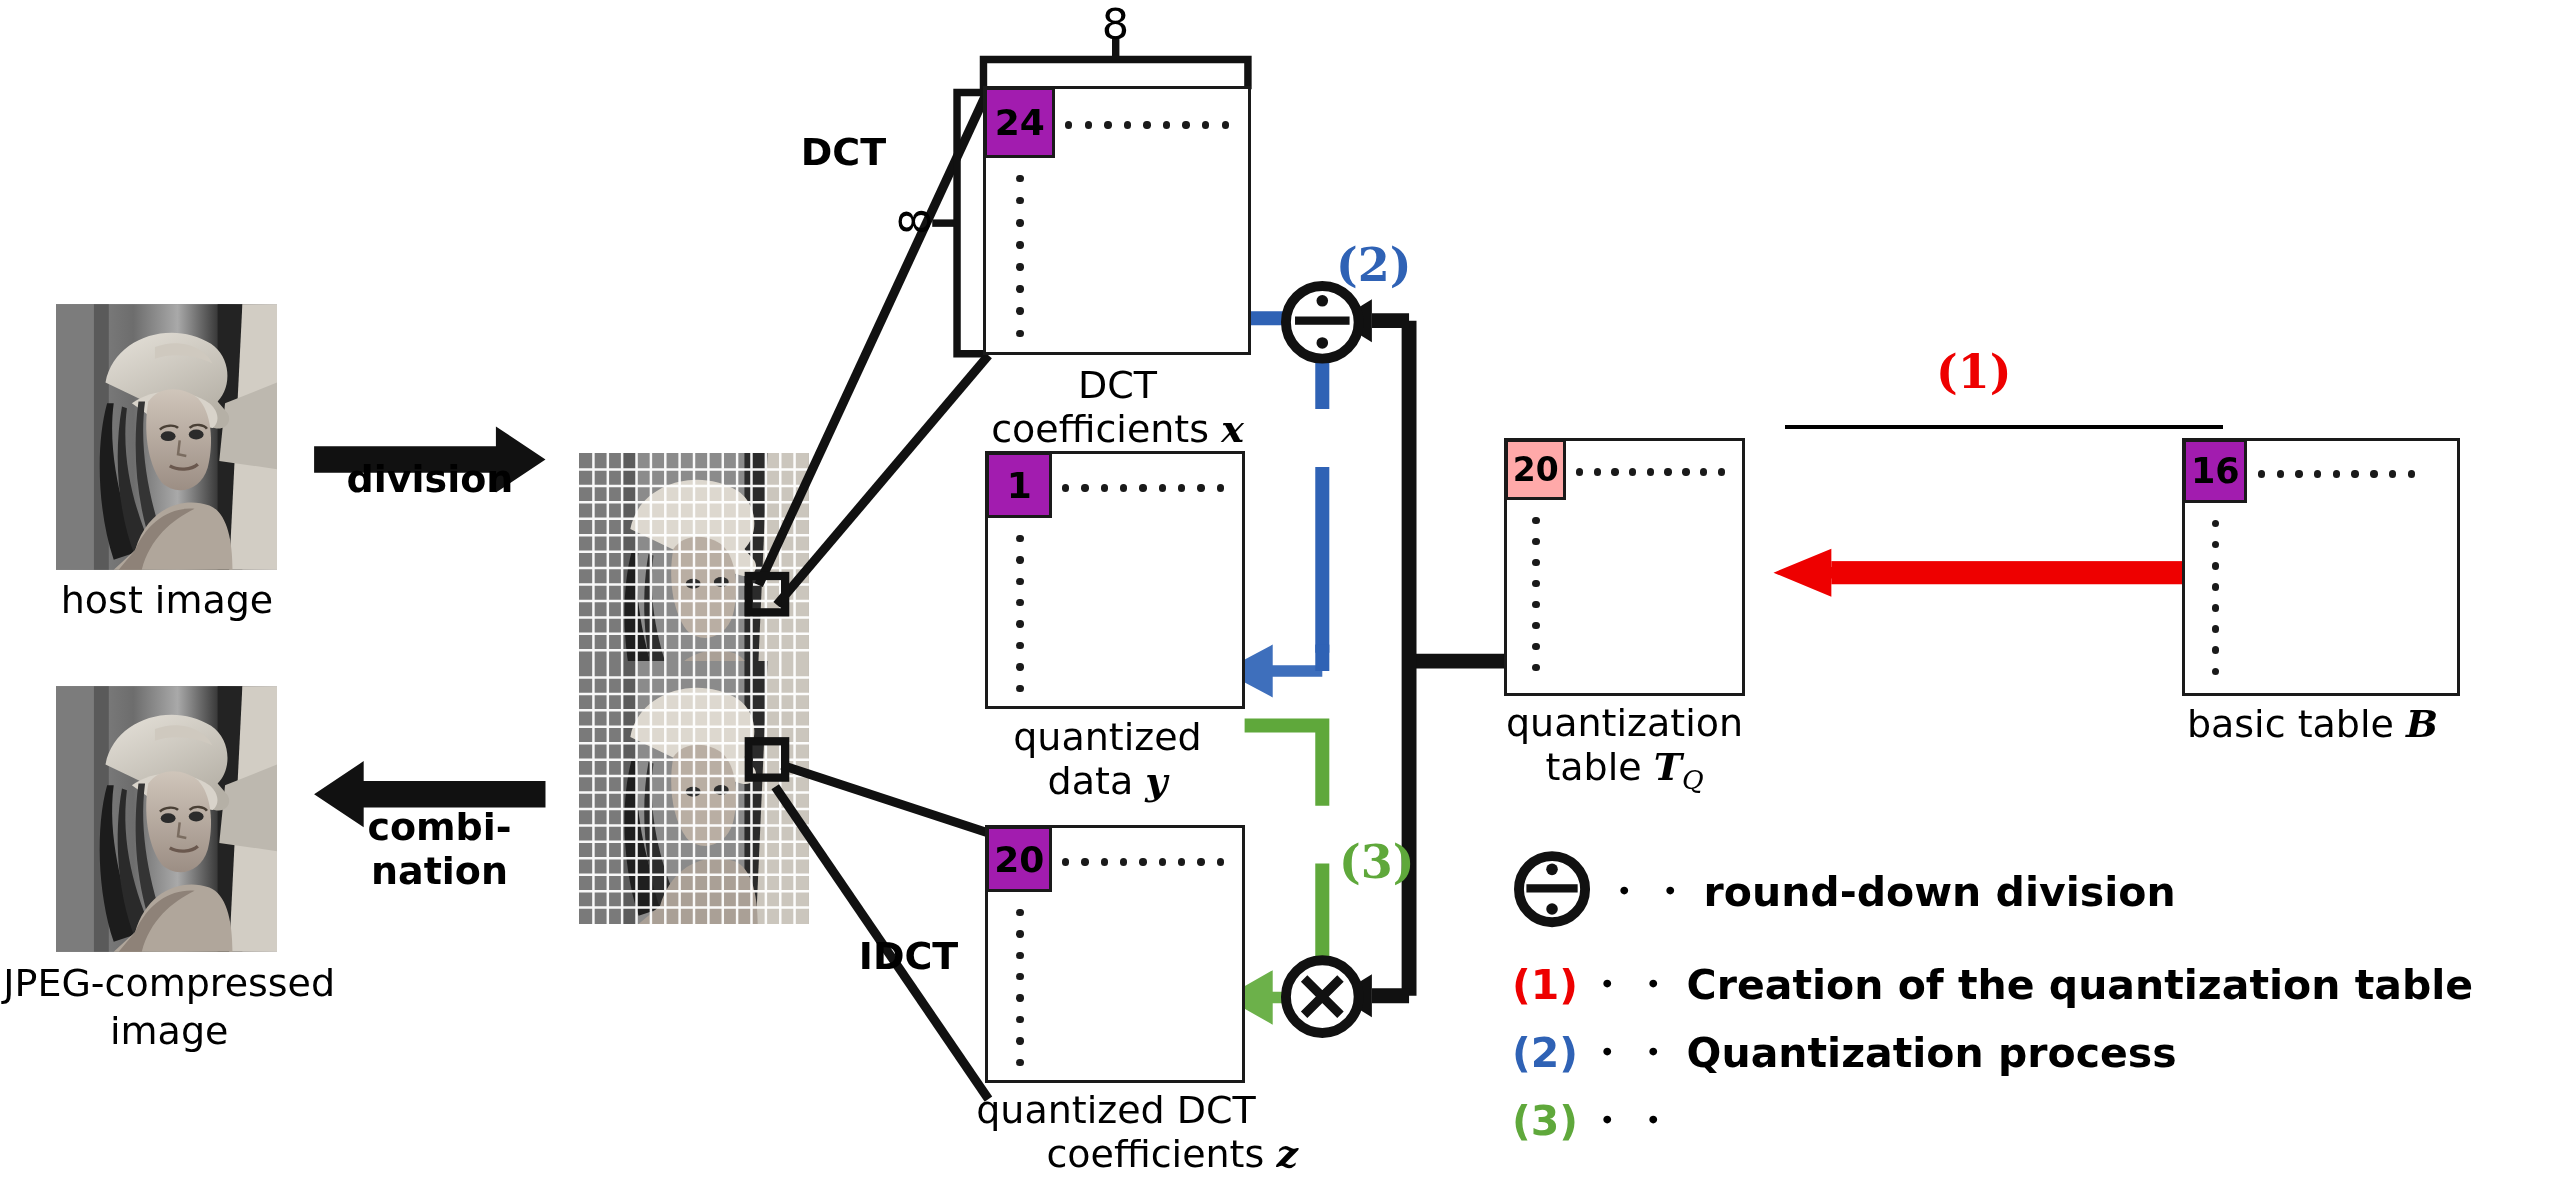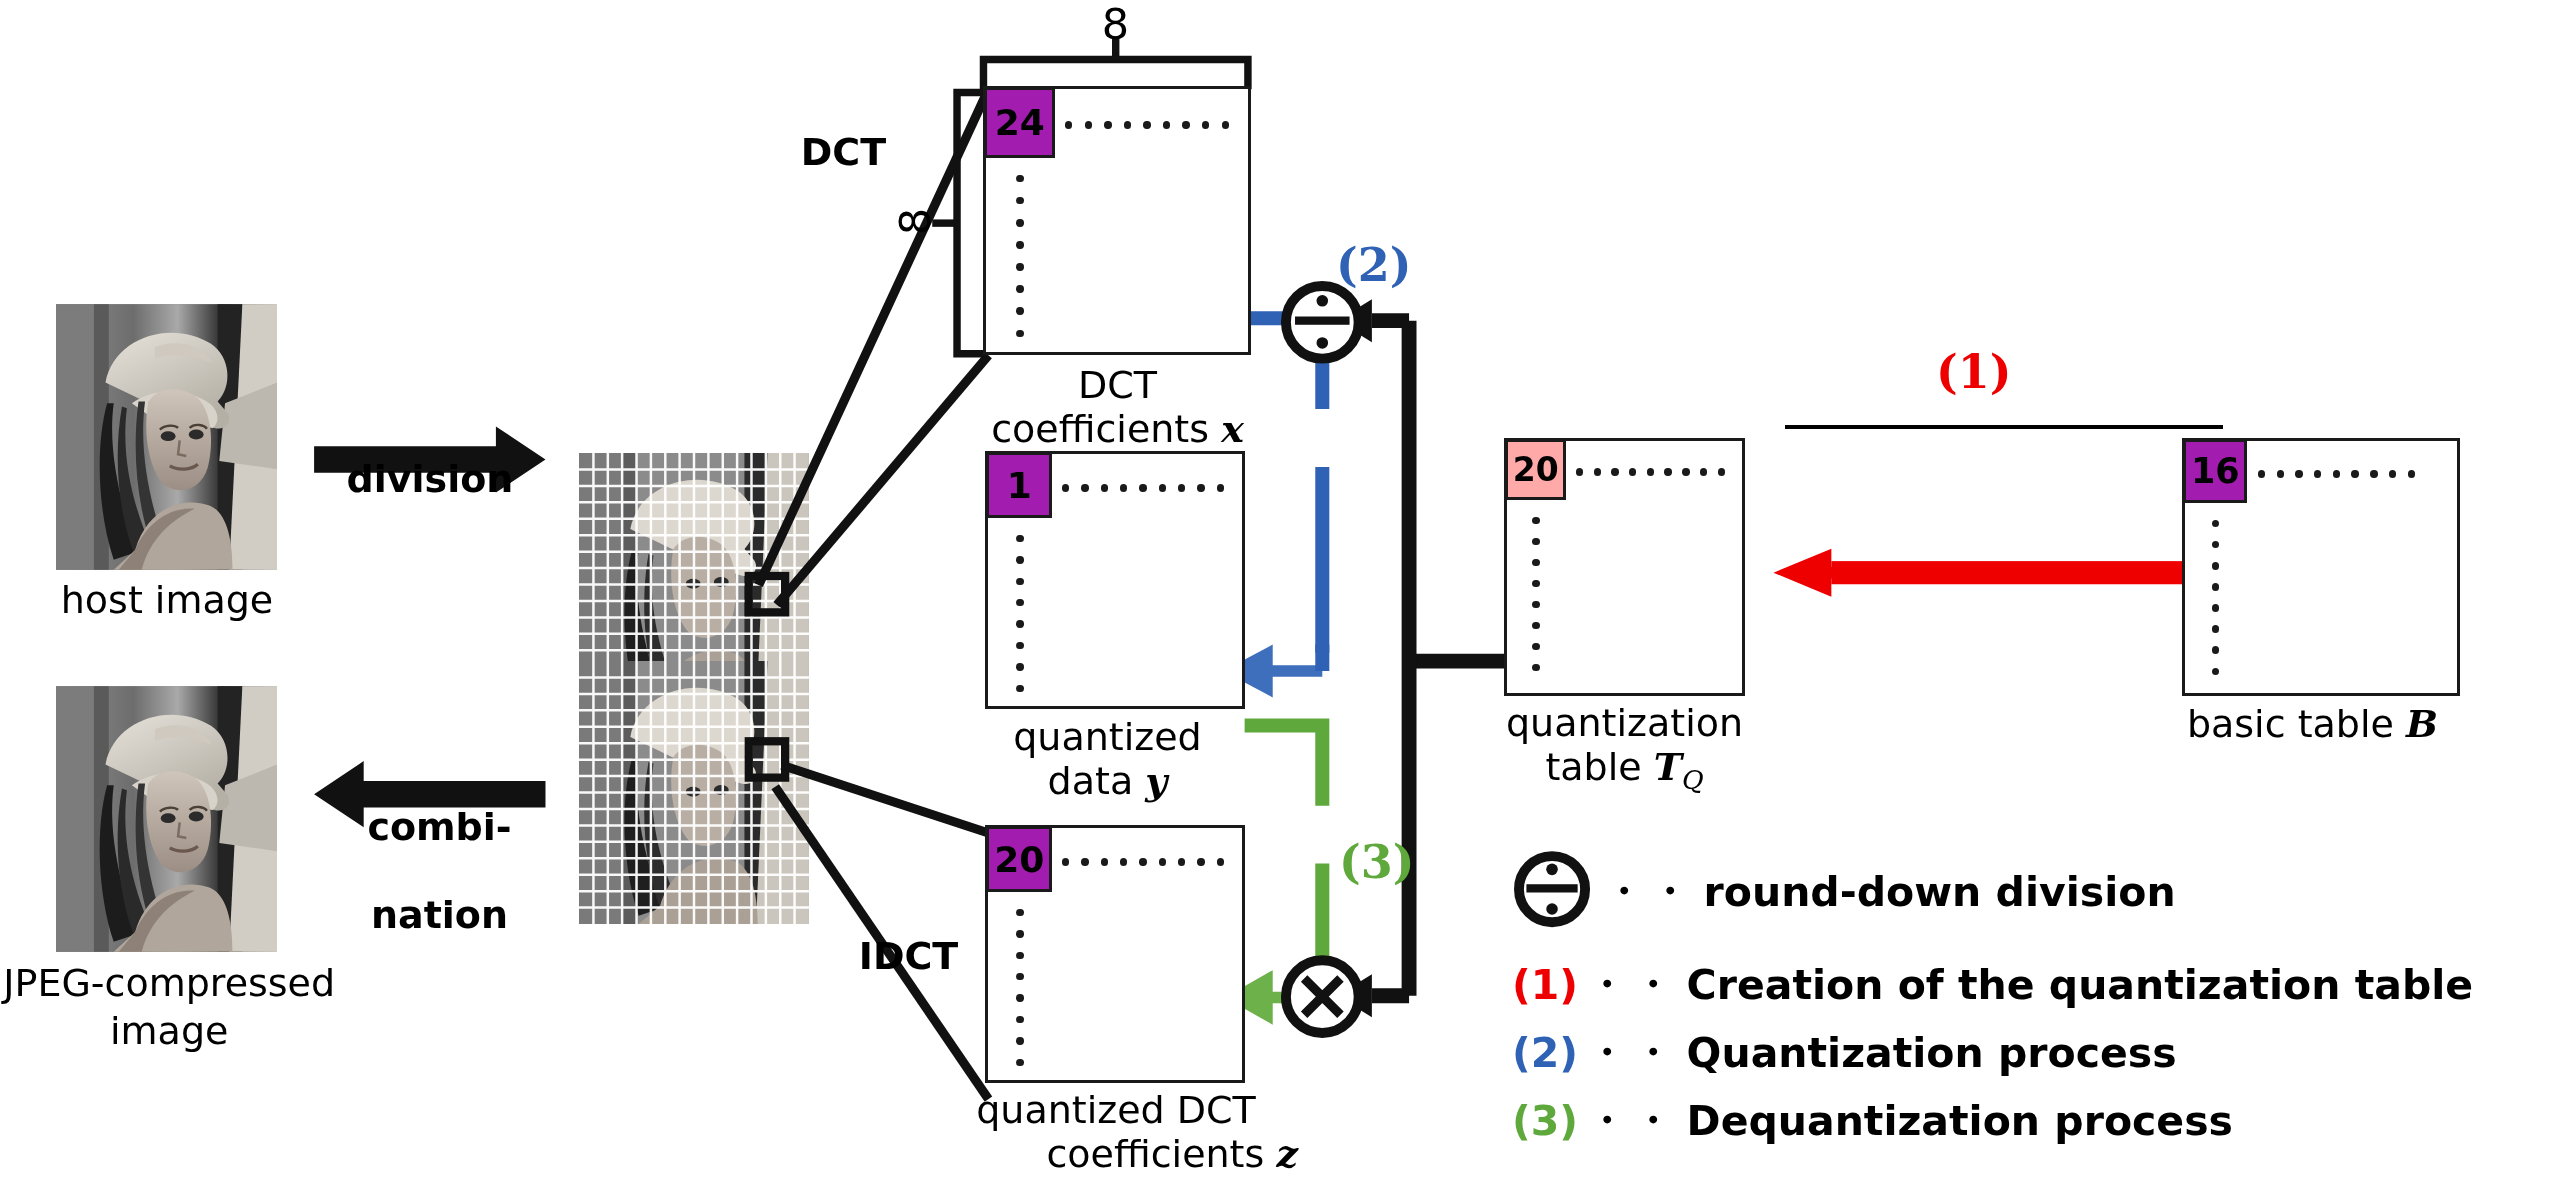--- a/index.html
+++ b/index.html
@@ -366,21 +366,21 @@
 </div>
 
 <div class="abs lbl" style="left:10px;top:579px;width:314px;">host image</div>
 
 <div class="abs lbl" style="left:-8.3px;top:962px;width:355px;">JPEG-compressed</div>
 <div class="abs lbl" style="left:-8.3px;top:1010px;width:355px;">image</div>
 
 <div class="abs bold-lbl" style="left:312px;top:459px;width:236px;">division</div>
 
 <div class="abs bold-lbl" style="left:336px;top:807px;width:207px;">combi-</div>
-<div class="abs bold-lbl" style="left:336px;top:851px;width:207px;margin-top:44px;">nation</div>
+<div class="abs bold-lbl" style="left:336px;top:851px;width:207px;">nation</div>
 
 <div class="abs bold-lbl" style="left:769px;top:132px;width:149px;">DCT</div>
 <div class="abs bold-lbl" style="left:826px;top:936px;width:165px;">IDCT</div>
 
 <div class="abs lbl" style="left:1074px;top:0px;width:83px;font-size:43px;">8</div>
 <div class="abs lbl" style="left:874px;top:197px;width:83px;font-size:43px;transform:rotate(-90deg);">8</div>
 
 <div class="abs lbl" style="left:967px;top:364px;width:301px;">DCT</div>
 <div class="abs lbl" style="left:967px;top:407px;width:301px;">
   <span>coefficients</span>
@@ -431,15 +431,14 @@
 
 <div class="legrow" style="left:1512px;top:1025px;">
   <span class="legtag" style="color:#2F62B5;">(2)</span>
   <span class="legdots">・・</span>
   <span class="legtxt">Quantization process</span>
 </div>
 
 <div class="legrow" style="left:1512px;top:1093px;">
   <span class="legtag" style="color:#5FA83B;">(3)</span>
   <span class="legdots">・・</span>
-  <span class="legtxt">Dequantization process</span>
 </div>
 
 
 </body></html>

